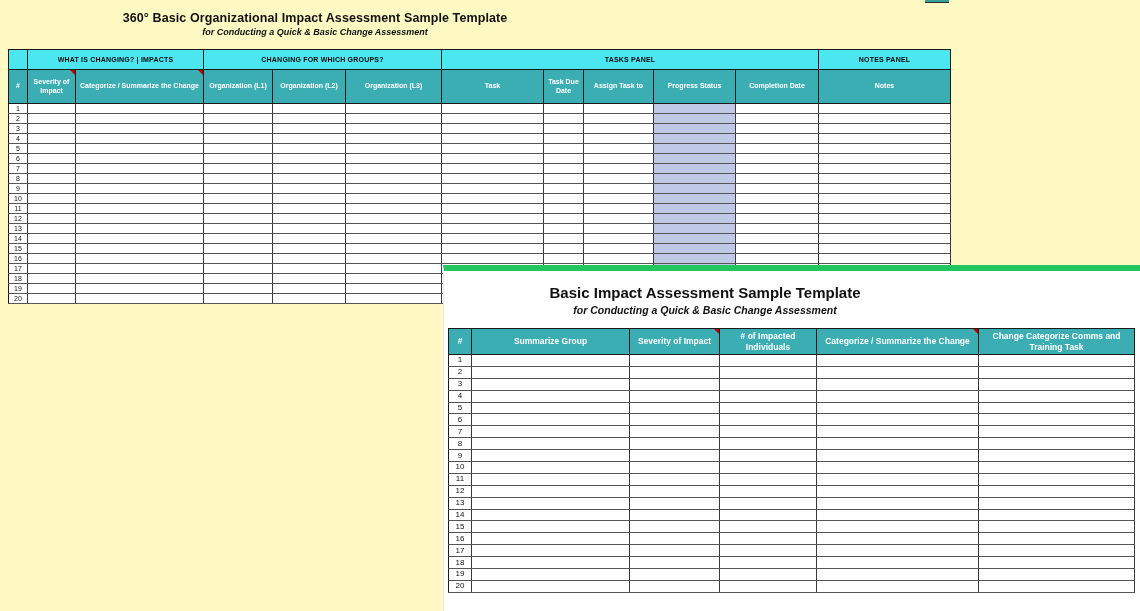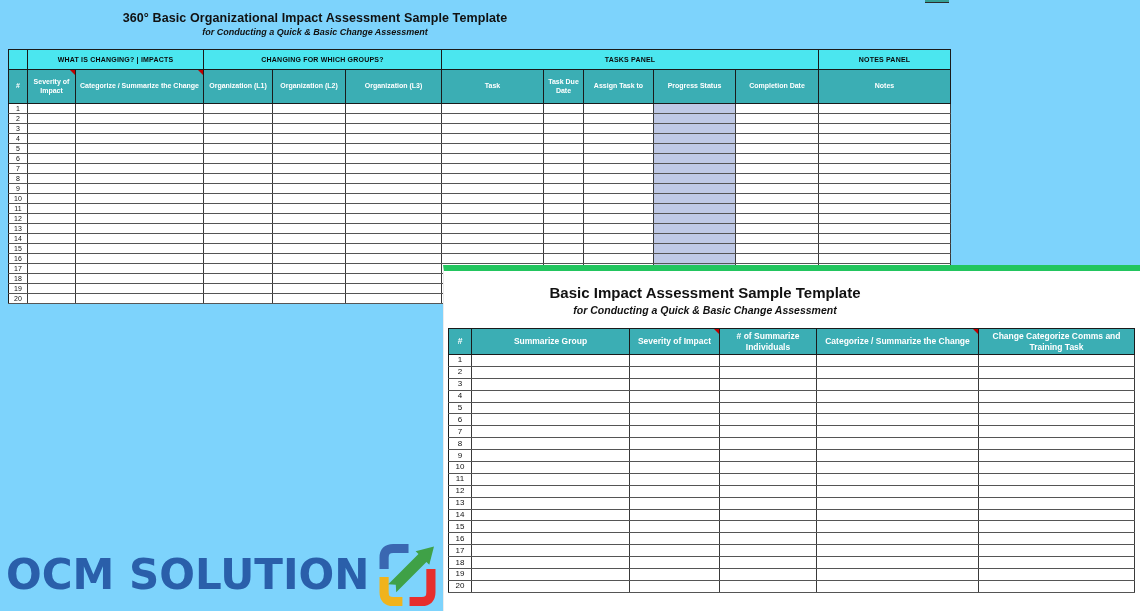--- a/index.html
+++ b/index.html
@@ -7,21 +7,21 @@
     --teal:#3BAEB4;
     --hl:#BFC9E6;
     --cmt:#C00000;
     --logoblue:#2A5FAA;
     --icblue:#3A67B1;
     --icgreen:#3FA147;
     --icyellow:#F0B31C;
     --icred:#E62E2D;
   }
   html,body{margin:0;padding:0;background:#fff;}
-  .stage{position:relative;width:1140px;height:611px;background:#7dd3fc;overflow:hidden;
+  .stage{position:relative;width:1140px;height:611px;background:#fef9c3;overflow:hidden;
          font-family:"Liberation Sans",sans-serif;color:#111;}
 
   
   .t1-title{position:absolute;left:0;top:11px;width:630px;text-align:center;
             font-size:12.5px;font-weight:bold;letter-spacing:.1px;}
   .t1-subtitle{position:absolute;left:0;top:27px;width:630px;text-align:center;
                font-size:9px;font-style:italic;font-weight:600;}
 
   
   table.sheet{border-collapse:collapse;table-layout:fixed;border:1.5px solid #1a1a1a;}
@@ -447,21 +447,21 @@
                 <span>#</span>
               </th>
               <th class="hcell">
                 <span>Summarize Group</span>
               </th>
               <th class="hcell">
                 <span>Severity of Impact</span>
                 <i class="marker"></i>
               </th>
               <th class="hcell">
-                <span># of Summarize Individuals</span>
+                <span># of Impacted Individuals</span>
               </th>
               <th class="hcell">
                 <span>Categorize / Summarize the Change</span>
                 <i class="marker"></i>
               </th>
               <th class="hcell">
                 <span>Change Categorize Comms and Training Task</span>
               </th>
             </tr>
           </thead>
@@ -624,23 +624,14 @@
               <td class="cell"></td>
               <td class="cell"></td>
               <td class="cell"></td>
               <td class="cell"></td>
             </tr>
           </tbody>
         </table>
       </div>
   </div>
 
-  <div class="logo">
-    <span class="logo-text">OCM SOLUTION</span>
-    <svg class="logo-icon" width="57" height="64" viewBox="0 0 56 62" aria-hidden="true">
-      <path d="M 29 5 H 14 Q 5 5 5 14 V 25" fill="none" style="stroke:var(--icblue)" stroke-width="9"></path>
-      <path d="M 5 33 V 48 Q 5 57 14 57 H 23" fill="none" style="stroke:var(--icyellow)" stroke-width="9"></path>
-      <path d="M 30 57 H 42 Q 51 57 51 48 V 25" fill="none" style="stroke:var(--icred)" stroke-width="9"></path>
-      <polygon style="fill:var(--icgreen)" points="54,3 49.4,21 46.6,18.2 16.9,47.9 16.5,40.5 9.1,40.1 38.8,10.4 36,7.6"></polygon>
-    </svg>
-  </div>
 
 </div>
 
 </body></html>

